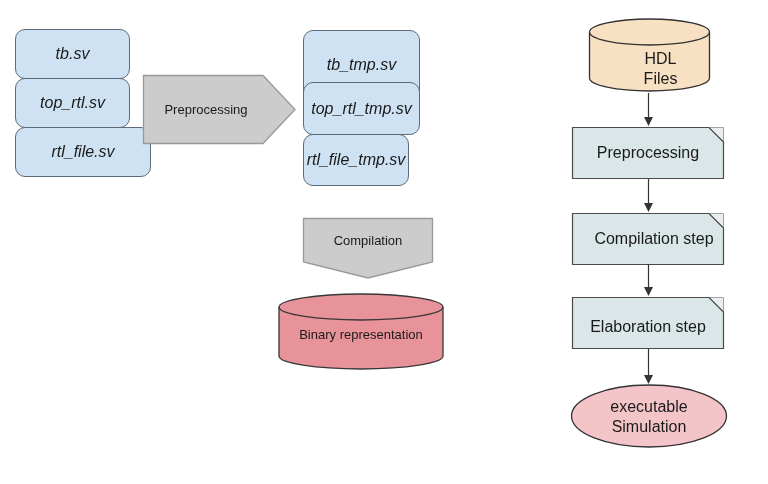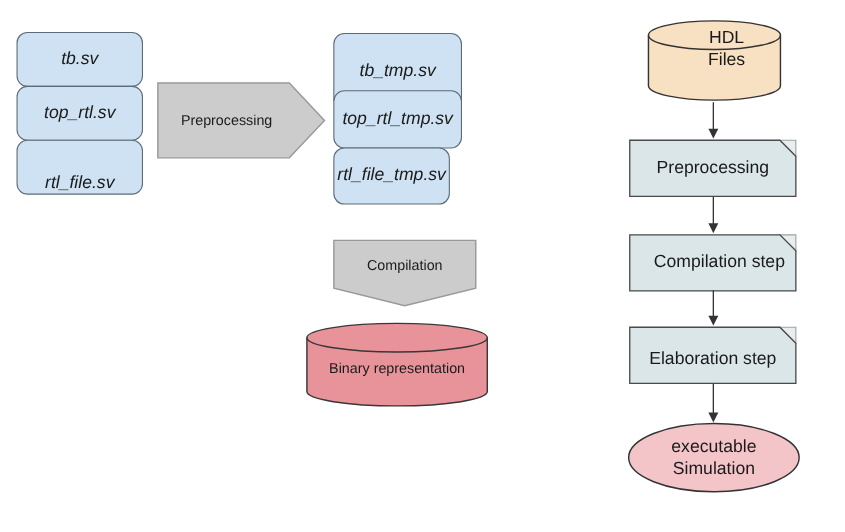--- a/index.html
+++ b/index.html
@@ -45,21 +45,21 @@
 
 <div id="canvas" style="--file-fill: #cfe2f3; --file-stroke: #5d6b78; --process-fill: #cccccc; --process-stroke: #999999; --binary-fill: #e8939a; --binary-stroke: #383838; --hdl-fill: #f8e0c2; --hdl-stroke: #333333; --step-fill: #dae6e7; --step-stroke: #4a4a4a; --sim-fill: #f3c5c9; --sim-stroke: #333333; --arrow: #333333; --text: #1a1a1a;">
 
   <div class="abs" style="left:0;top:0;width:0;height:0;">
     <div class="file-card abs" style="left:15px;top:29px;width:115px;height:50px;">
       <span>tb.sv</span>
     </div>
     <div class="file-card abs" style="left:15px;top:78px;width:115px;height:50px;text-align:right;">
       <span>top_rtl.sv</span>
     </div>
-    <div class="file-card abs" style="left:15px;top:127px;width:115px;height:50px;align-items:flex-end;">
+    <div class="file-card abs" style="left:15px;top:127px;width:136px;height:50px;">
       <span>rtl_file.sv</span>
     </div>
   </div>
 
   <svg class="abs" style="left:143px;top:75px;" width="153" height="69" viewBox="0 0 153 69">
     <polygon class="process-shape" points="0.5,0.5 120,0.5 152,34.5 120,68.5 0.5,68.5"></polygon>
   </svg>
   <div class="abs lbl pent-label" style="left:143px;top:75px;width:126px;height:69px;">Preprocessing</div>
 
   <div class="abs" style="left:0;top:0;width:0;height:0;">
@@ -84,21 +84,21 @@
     <ellipse class="binary-top" cx="83" cy="14" rx="82" ry="13"></ellipse>
     <path class="binary-line" d="M1 14 L1 63 A82 13 0 0 0 165 63 L165 14"></path>
   </svg>
   <div class="abs lbl cyl-label" style="left:278px;top:303px;width:166px;height:62px;">Binary representation</div>
 
   <svg class="abs" style="left:588px;top:18px;" width="123" height="76" viewBox="0 0 123 76">
     <path class="hdl-fill" d="M1.5 14 L121.5 14 L121.5 60 A60 13 0 0 1 1.5 60 Z"></path>
     <ellipse class="hdl-top" cx="61.5" cy="14" rx="60" ry="13"></ellipse>
     <path class="hdl-line" d="M1.5 14 L1.5 60 A60 13 0 0 0 121.5 60 L121.5 14"></path>
   </svg>
-  <div class="abs lbl two-line" style="left:588px;top:16px;width:97px;height:58px;padding-left:48px;">
+  <div class="abs lbl two-line" style="left:588px;top:40px;width:97px;height:58px;padding-left:48px;">
     <span>HDL Files</span>
   </div>
 
   <svg class="abs" style="left:642px;top:93px;" width="13" height="33" viewBox="0 0 13 33">
     <line class="arrow-line" x1="6.5" y1="0" x2="6.5" y2="25"></line>
     <polygon class="arrow-head" points="2,24 11,24 6.5,33"></polygon>
   </svg>
 
   <svg class="abs" style="left:572px;top:127px;" width="152" height="52" viewBox="0 0 152 52">
     <path class="step-fold" d="M137 0.5 L151.5 0.5 L151.5 15 Z"></path>

